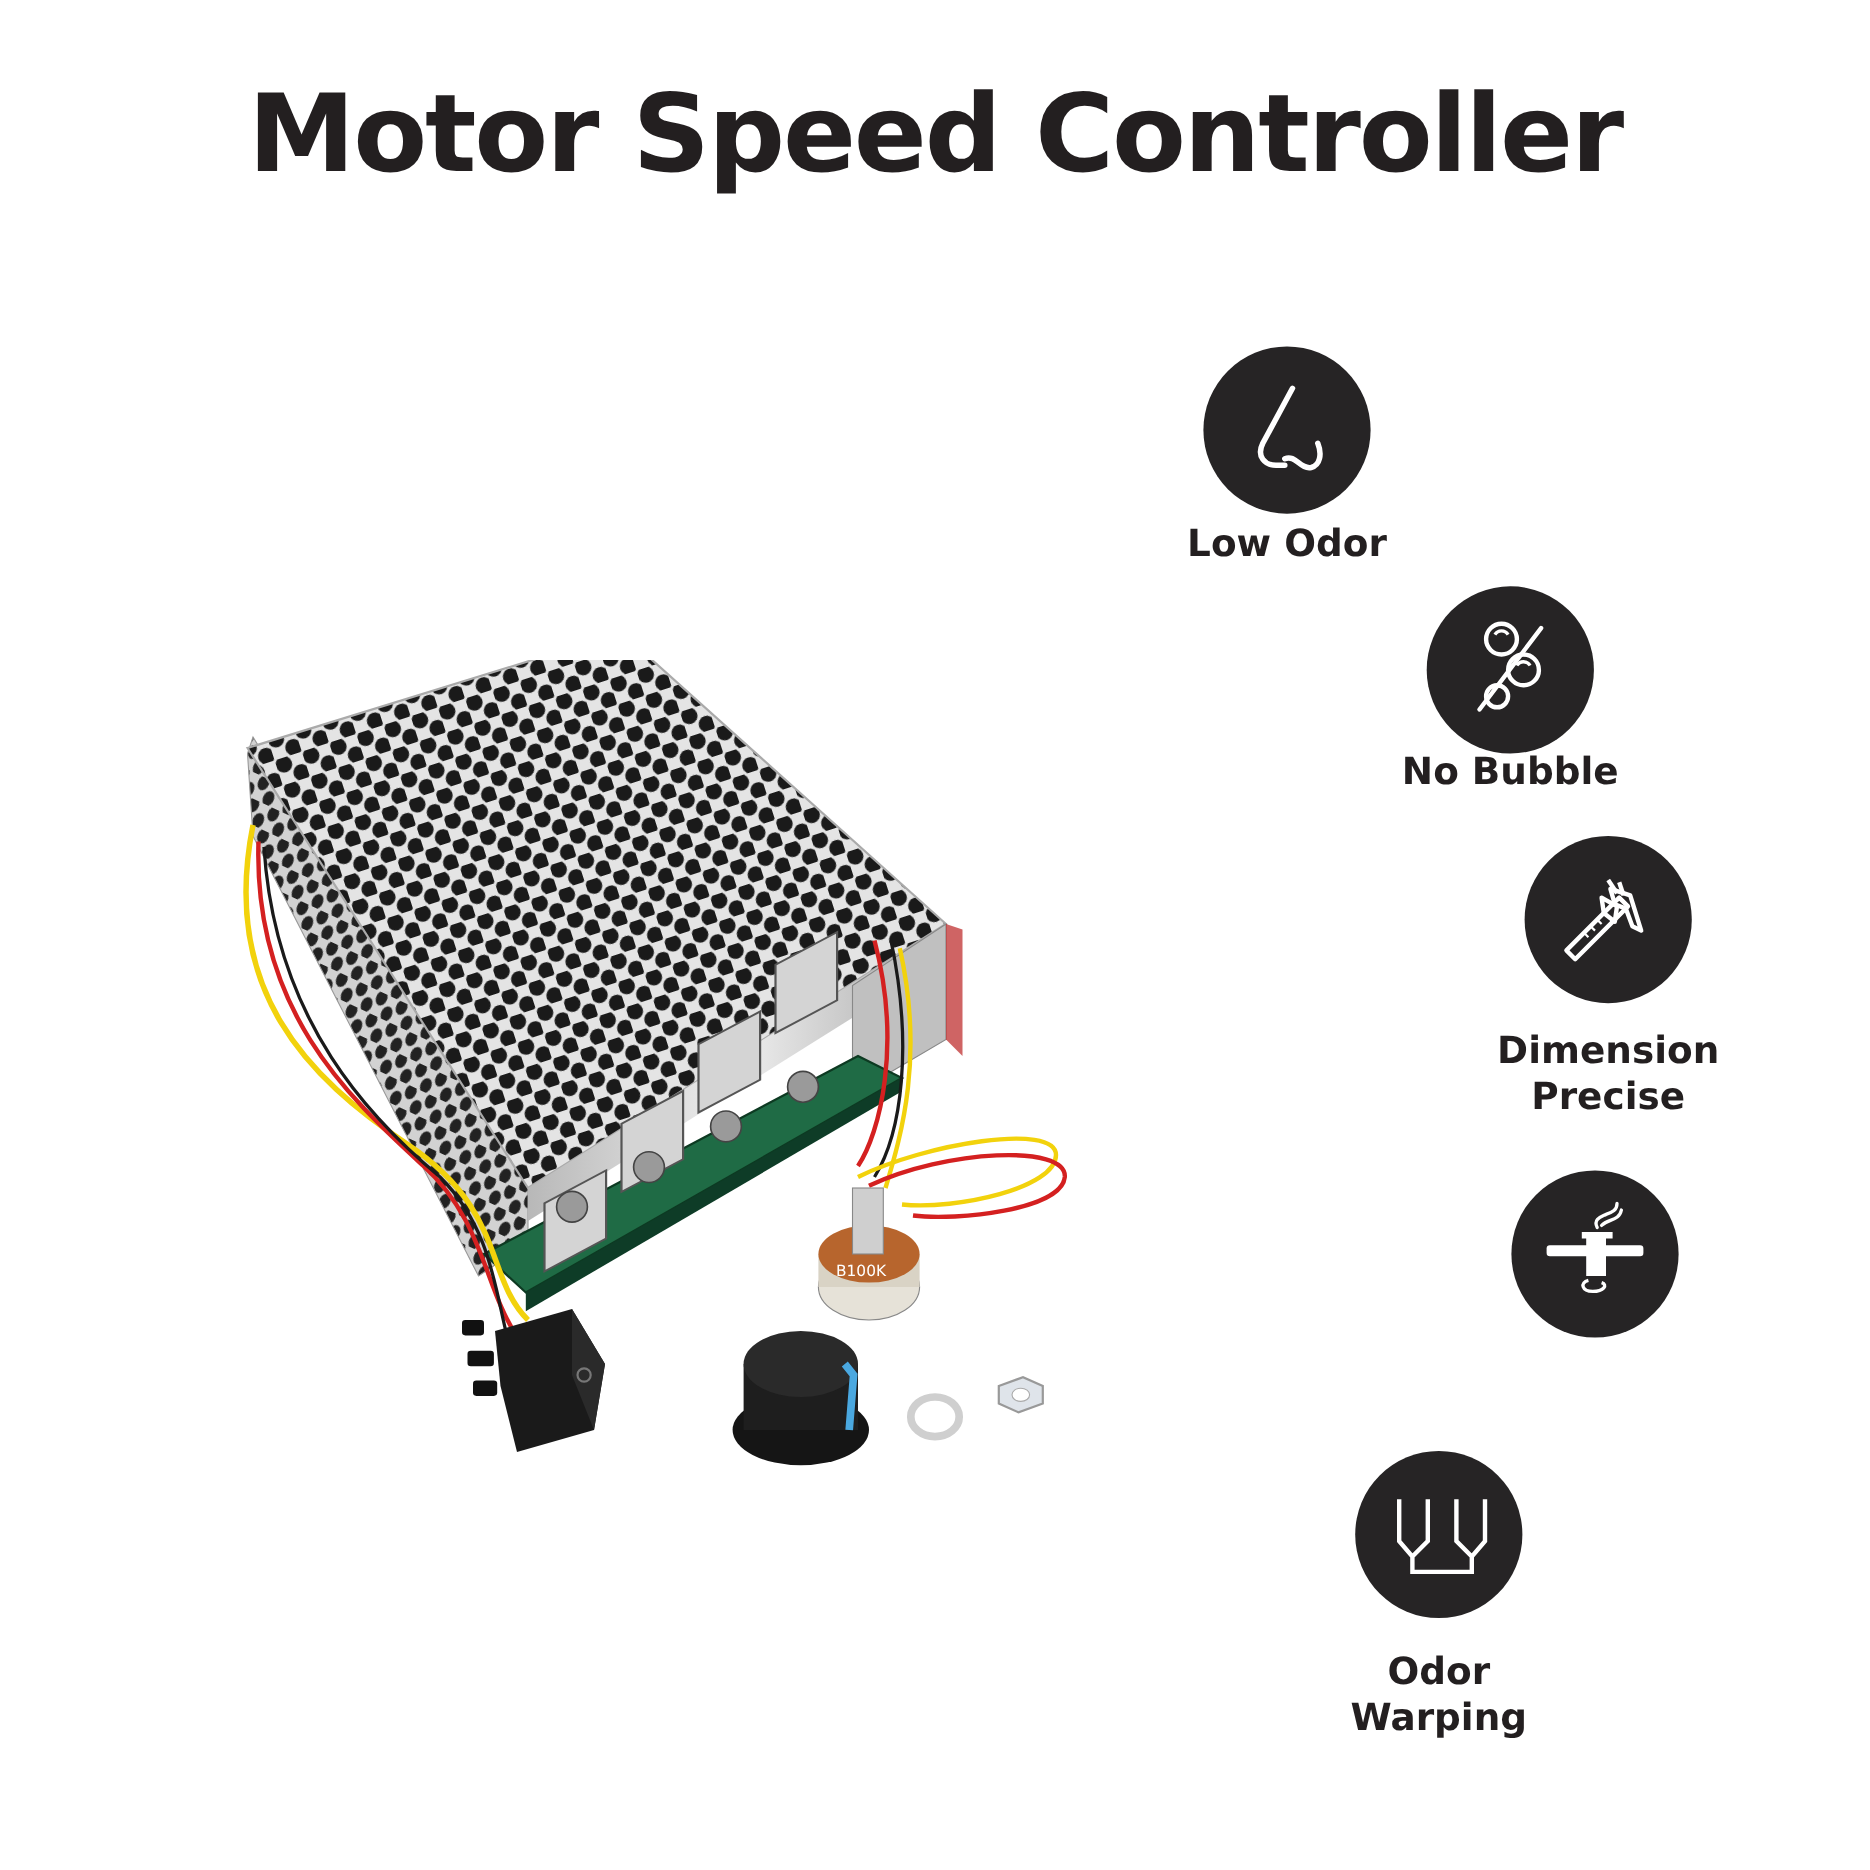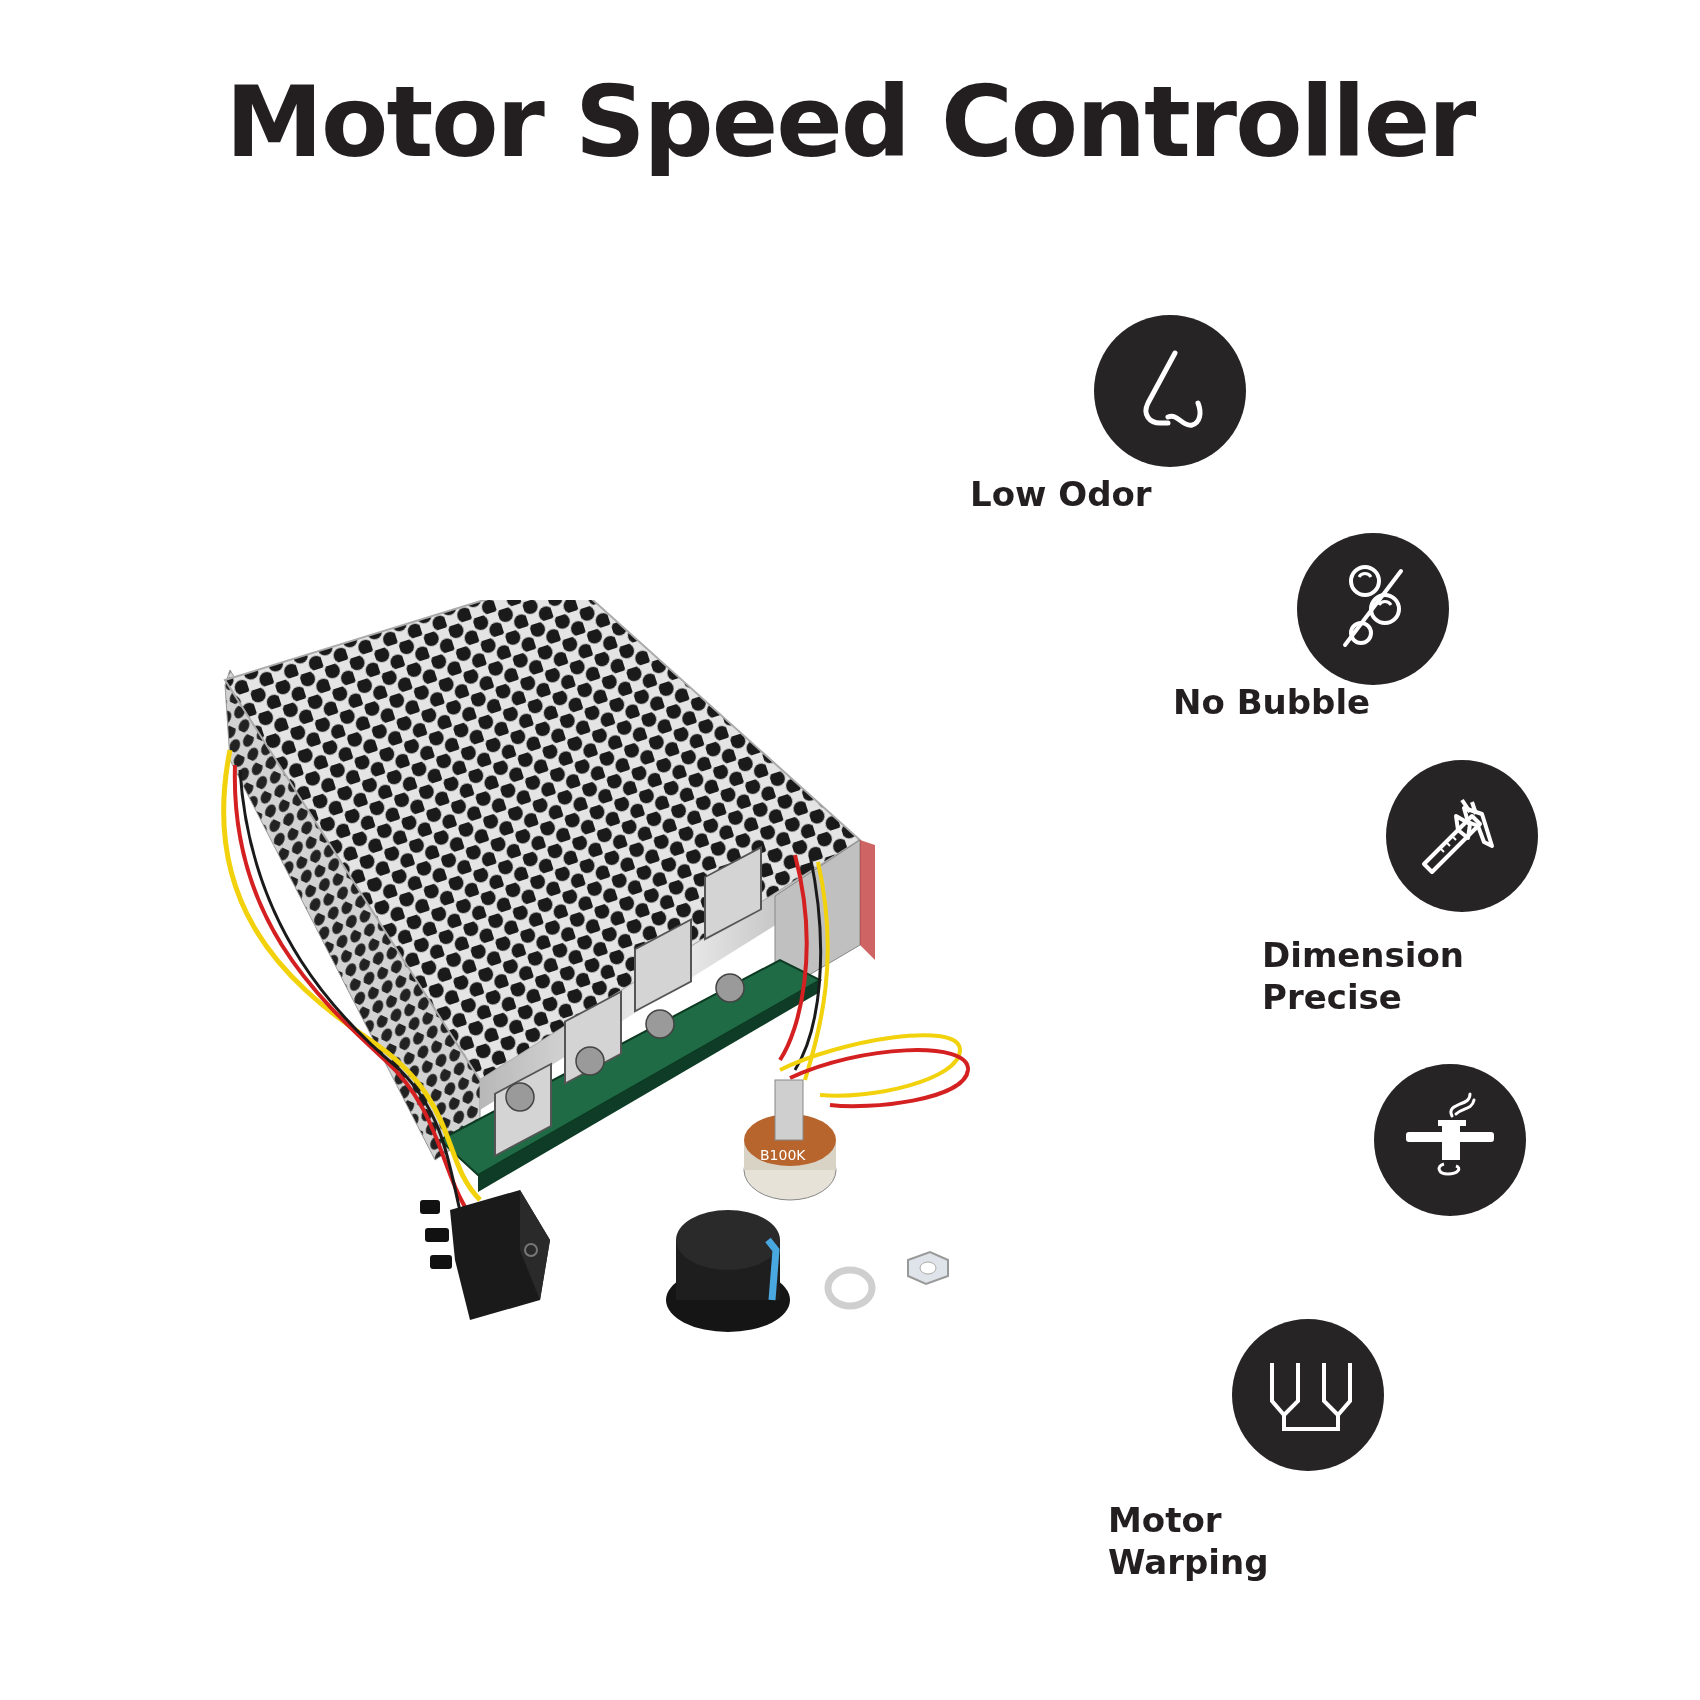--- a/index.html
+++ b/index.html
@@ -13,21 +13,21 @@
     letter-spacing:-2px; color:#231f20; line-height:120px;
   }
   .feature { position:absolute; width:0; height:0; }
   .feature .circle {
     position:absolute; width:152px; height:152px; border-radius:50%;
     background:#262425; left:-76px; top:-76px;
     display:flex; align-items:center; justify-content:center;
   }
   .feature .circle svg { width:100px; height:100px; }
   .feature .label {
-    position:absolute; left:-200px; width:400px; text-align:left;
+    position:absolute; left:-200px; width:400px; text-align:center;
     font-family:"DejaVu Sans", sans-serif; font-weight:bold; font-size:34px;
     line-height:42px; color:#231f20; white-space:nowrap;
   }
   .product { position:absolute; left:220px; top:600px; width:780px; height:820px; }
 </style>
 </head>
 <body>
 
 <div class="title">Motor Speed Controller</div>
 
@@ -177,16 +177,16 @@
   </div>
 </div>
 
 <div class="feature" style="left:1308px; top:1395px;">
   <div class="circle">
     <svg viewBox="0 0 100 100">
       <path d="M14,18 L14,56 L26,70 L26,84 L80,84 L80,70 L92,56 L92,18 M40,18 L40,56 L26,70 M66,18 L66,56 L80,70" fill="none" stroke="#fff" stroke-width="4" stroke-linejoin="miter"></path>
     </svg>
   </div>
   <div class="label" style="top:104px;">
-    <div>Motor</div>
+    <div>Odor</div>
     <div>Warping</div>
   </div>
 </div>
 
 </body></html>

